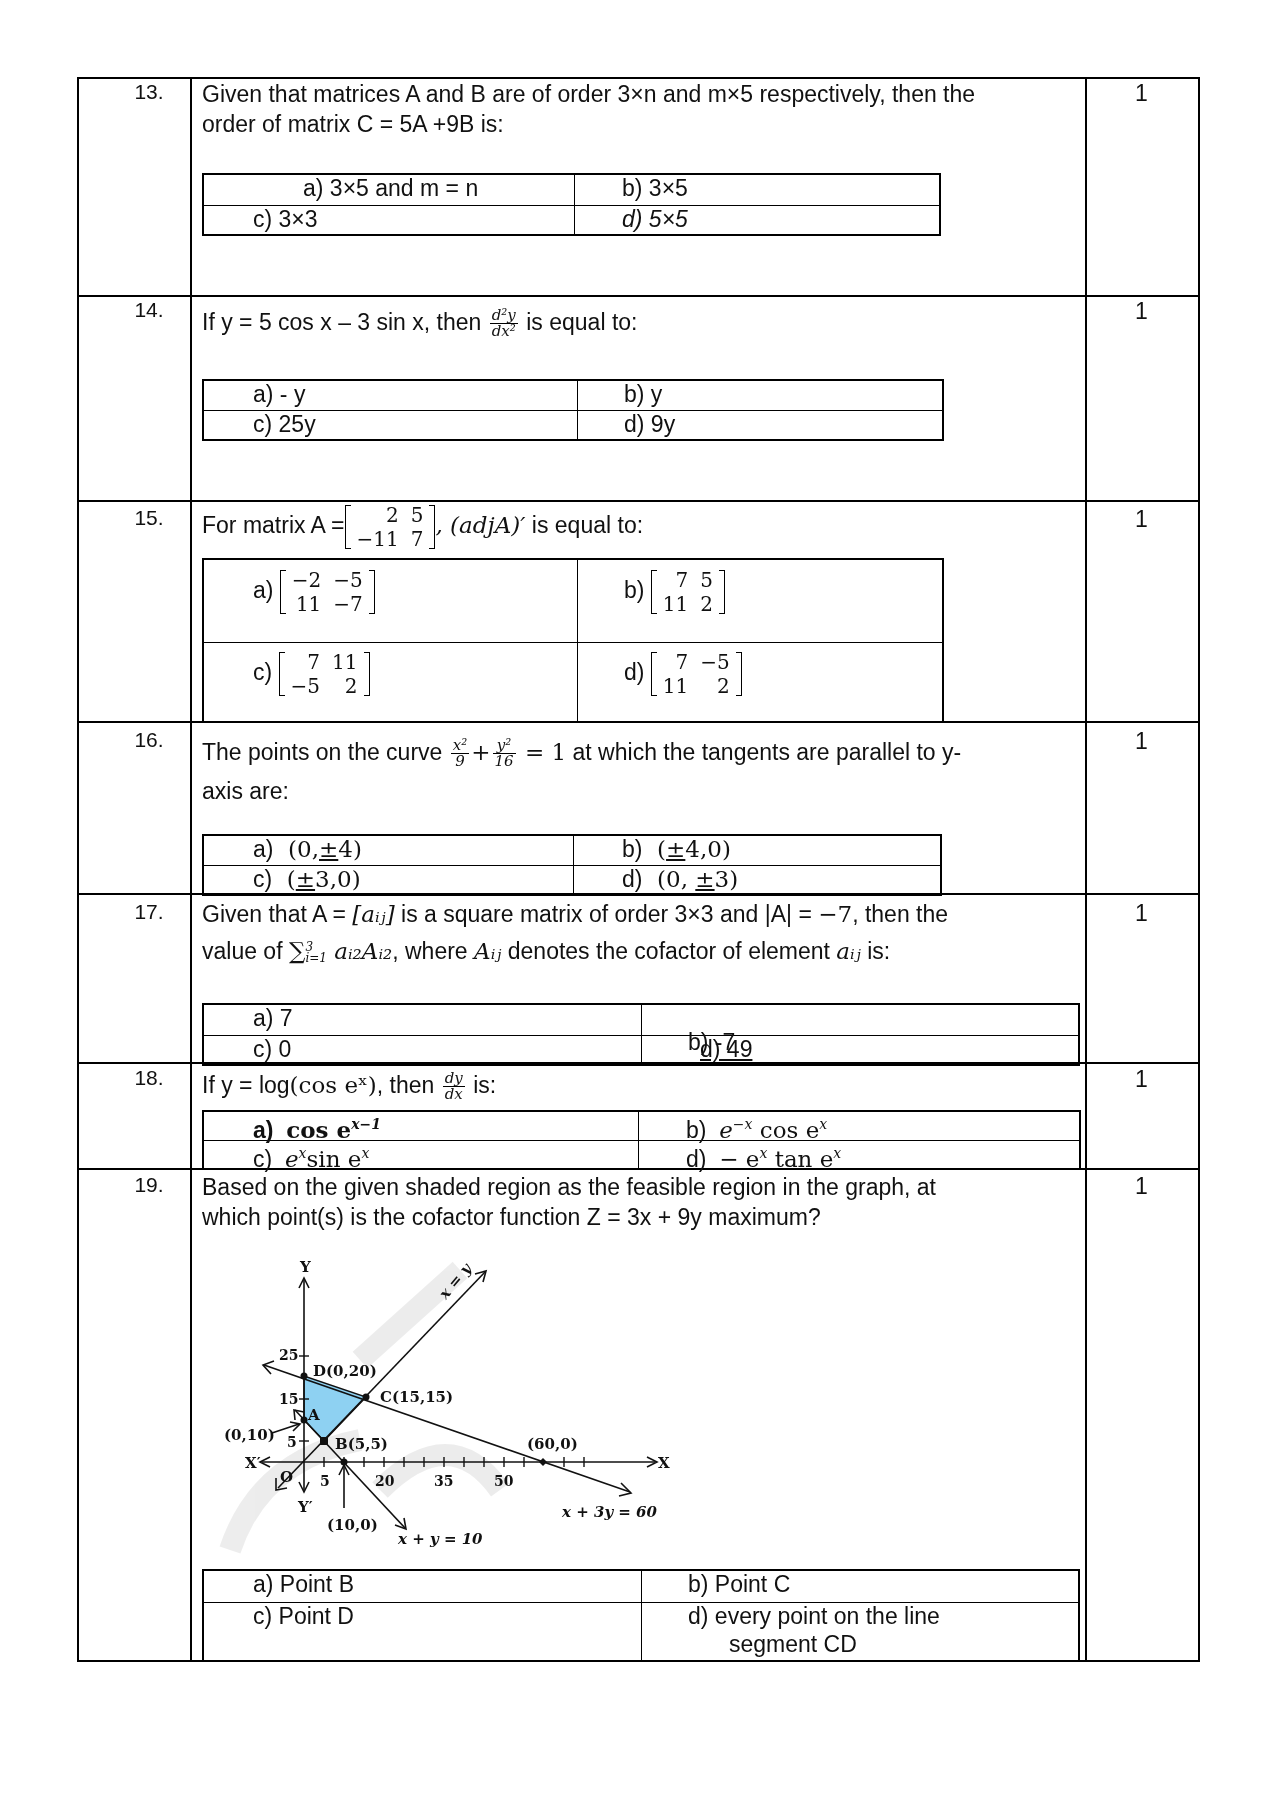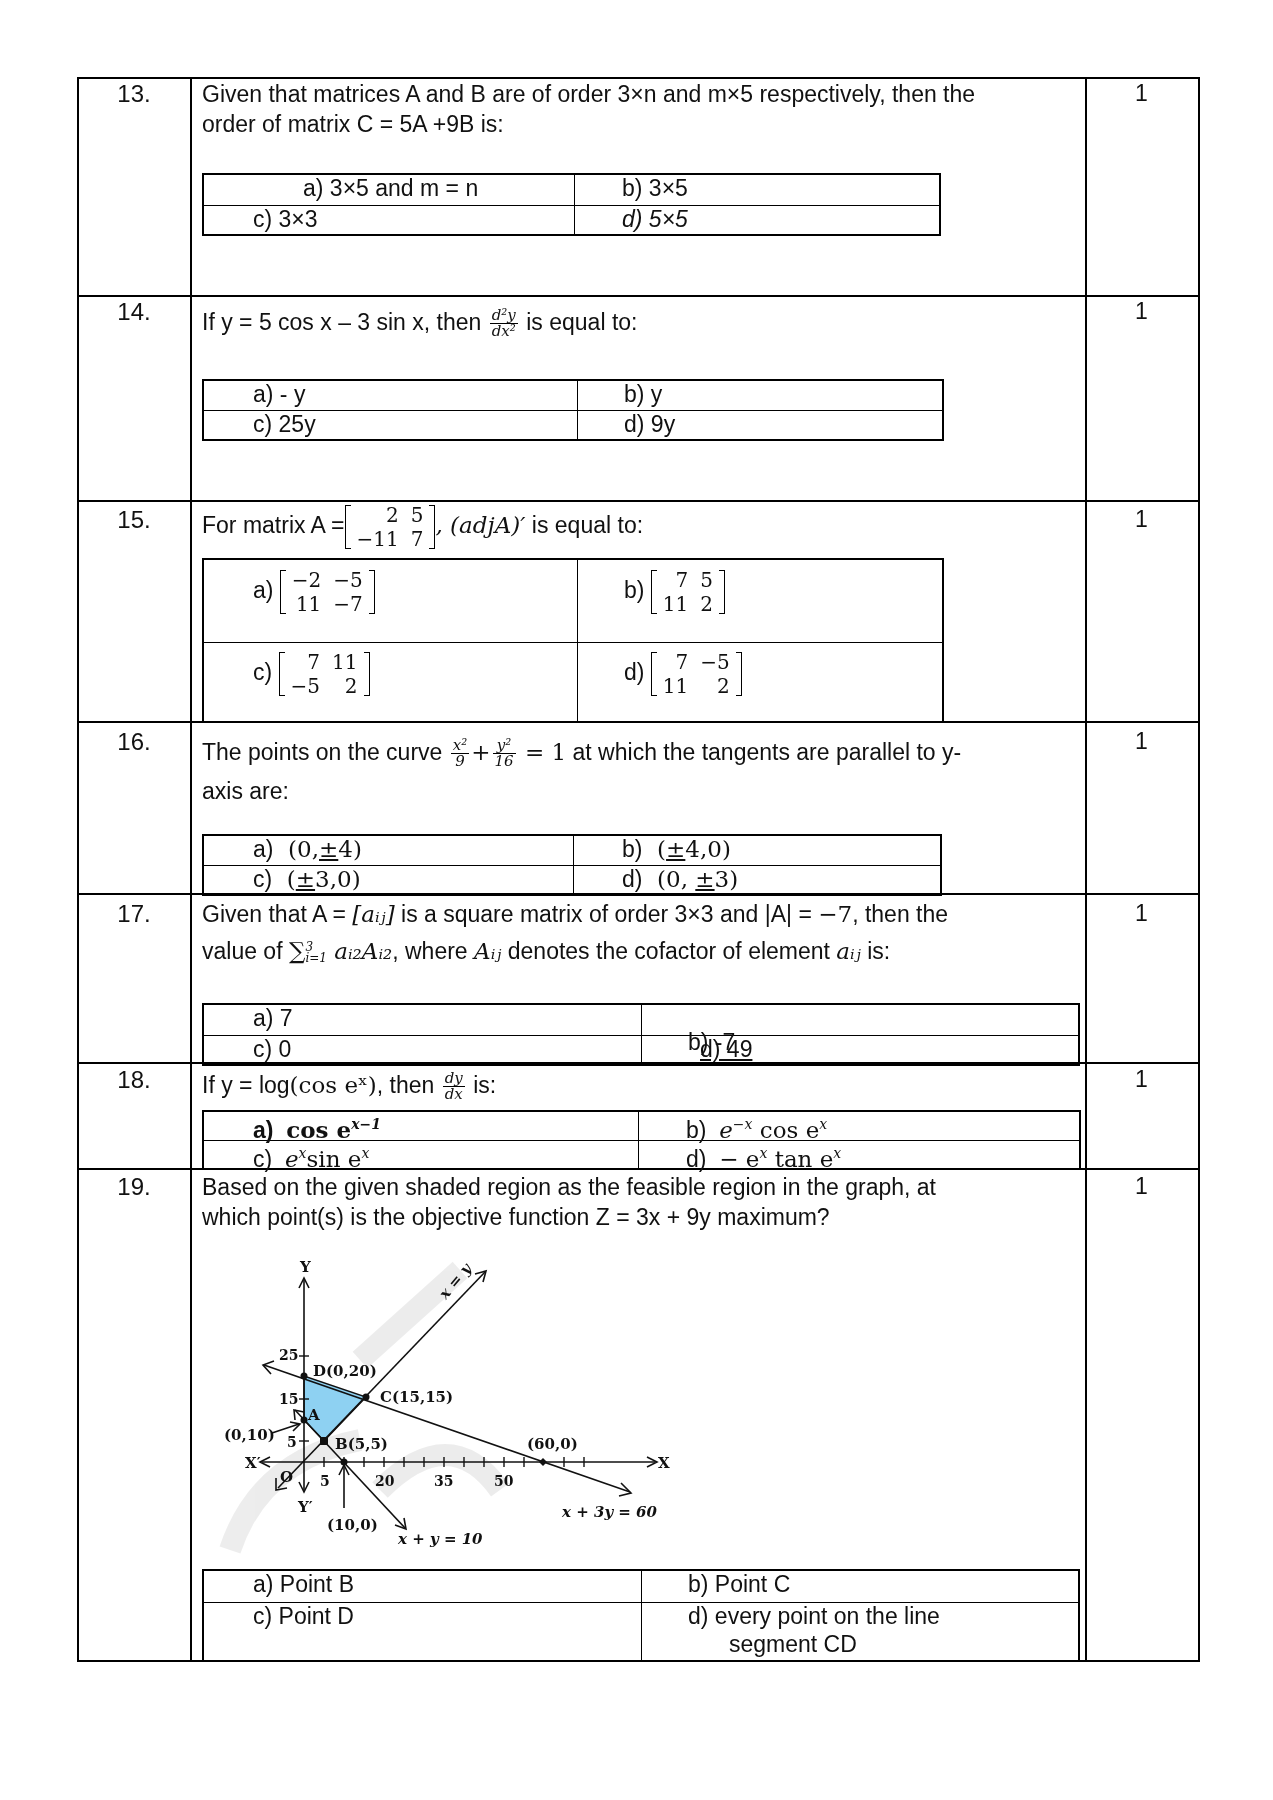--- a/index.html
+++ b/index.html
@@ -1,19 +1,19 @@
 <!DOCTYPE html>
 <html><head>
 <meta charset="utf-8">
 <style>
   html, body { margin:0; padding:0; background:#ffffff; }
   body { width:1273px; height:1800px; position:relative; font-family:"Liberation Sans", sans-serif; color:#111; overflow:hidden; }
   .hline { position:absolute; height:2px; background:#000; }
   .vline { position:absolute; width:2px; background:#000; }
-  .qnum { position:absolute; left:77px; width:114px; text-align:center; font-size:24px; }
+  .qnum { position:absolute; left:92px; width:114px; text-align:center; font-size:21px; }
   .marks { position:absolute; left:1085px; width:113px; text-align:center; font-size:23px; }
   .qtext { position:absolute; left:202px; font-size:23px; line-height:32px; white-space:nowrap; }
   .opt { position:absolute; font-size:23px; line-height:28px; white-space:nowrap; }
   .ans-table { position:absolute; border:2px solid #000; box-sizing:border-box; }
   .ans-table .row { position:absolute; left:0; right:0; border-top:1.5px solid #000; }
   .ans-table .col { position:absolute; top:0; bottom:0; border-left:1.5px solid #000; }
   .math { font-family:"DejaVu Serif", serif; font-style:italic; }
   .mroman { font-family:"DejaVu Serif", serif; }
   .frac { display:inline-block; vertical-align:middle; text-align:center; font-family:"DejaVu Serif", serif; font-style:italic; font-size:15px; line-height:15px; margin:0 2px; }
   .frac .num { display:block; border-bottom:1.2px solid #000; padding:0 2px; }
@@ -215,21 +215,21 @@
   <div class="opt" style="left:253px; top:1110px;font-weight:bold;"><span>a)</span>&nbsp;&nbsp;<span class="mroman">cos e</span><sup class="math">x−1</sup></div>
   <div class="opt" style="left:686px; top:1110px;"><span>b)</span>&nbsp;&nbsp;<span class="math">e</span><sup class="math">−x</sup><span class="mroman"> cos e</span><sup class="math">x</sup></div>
   <div class="opt" style="left:253px; top:1139px;"><span>c)</span>&nbsp;&nbsp;<span class="math">e</span><sup class="math">x</sup><span class="mroman">sin e</span><sup class="math">x</sup></div>
   <div class="opt" style="left:686px; top:1139px;"><span>d)</span>&nbsp;&nbsp;<span class="mroman">− e</span><sup class="math">x</sup><span class="mroman"> tan e</span><sup class="math">x</sup></div>
 </div>
 
 <div>
   <div class="qnum" style="top:1173px;">19.</div>
   <div class="marks" style="top:1173px;">1</div>
   <div class="qtext" style="top:1171px;">Based on the given shaded region as the feasible region in the graph, at</div>
-  <div class="qtext" style="top:1201px;">which point(s) is the objective function Z = 3x + 9y maximum?</div>
+  <div class="qtext" style="top:1201px;">which point(s) is the cofactor function Z = 3x + 9y maximum?</div>
 
   <div class="graph">
     <svg width="560" height="310" viewBox="0 0 560 310" xmlns="http://www.w3.org/2000/svg" style="font-family:'DejaVu Serif', serif; font-weight:bold;">
 
       <g opacity="0.07" stroke="#000" fill="none" stroke-width="22">
         <path d="M30 300 Q 60 210 160 190"></path>
         <path d="M160 110 L260 20"></path>
         <path d="M180 240 Q 250 170 300 240"></path>
       </g>
 

